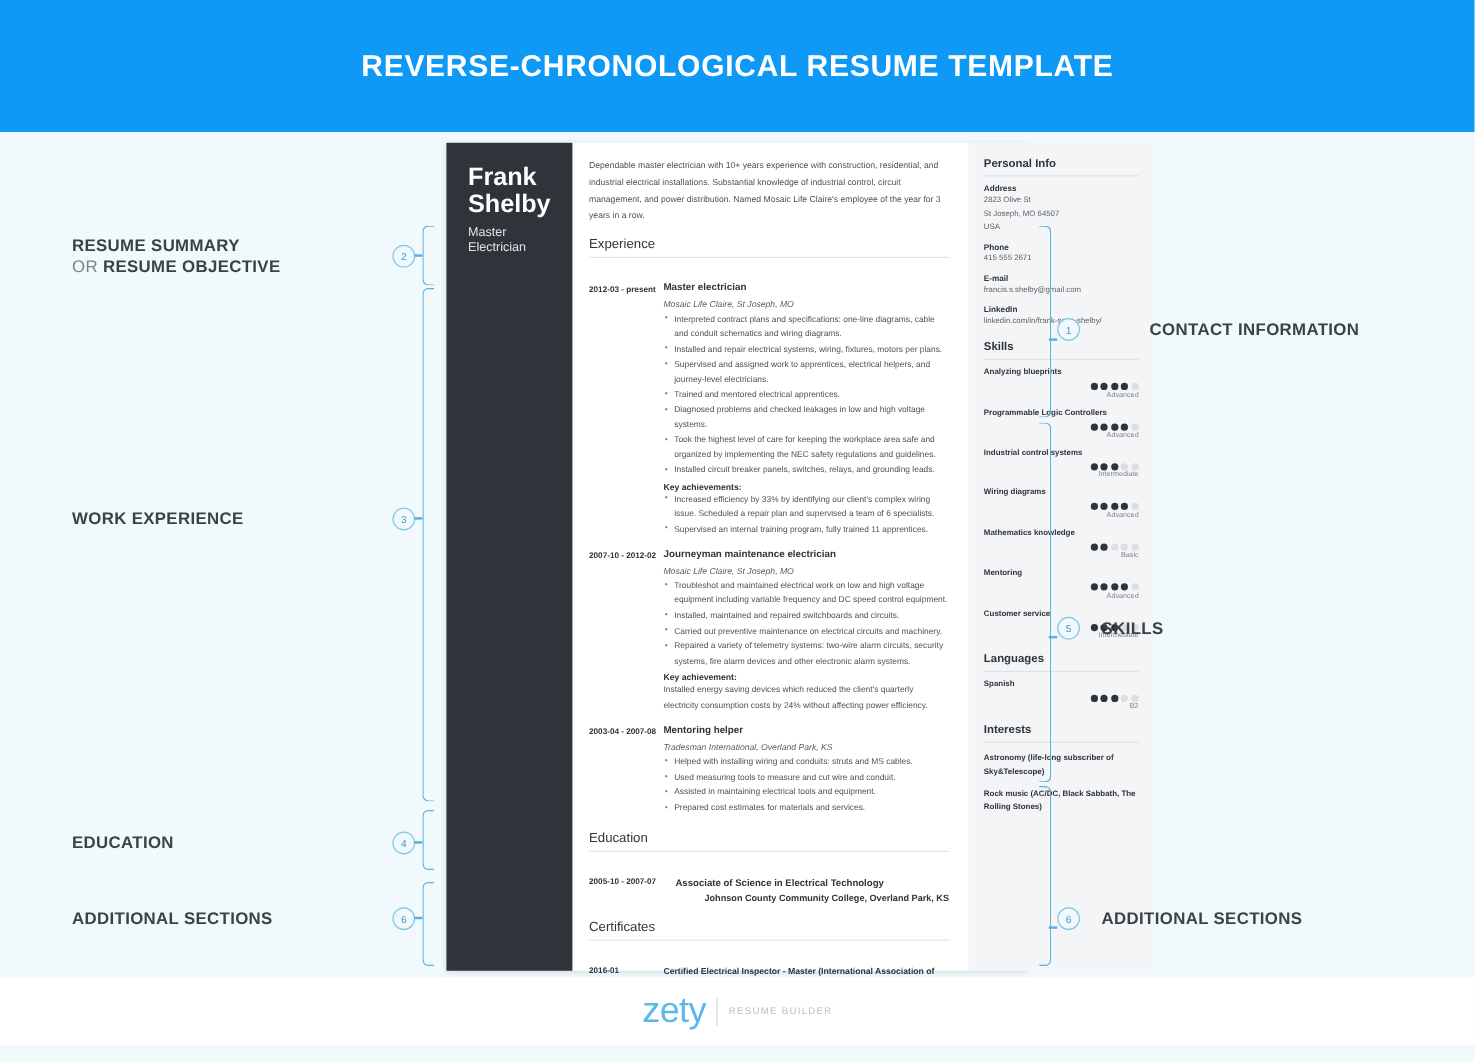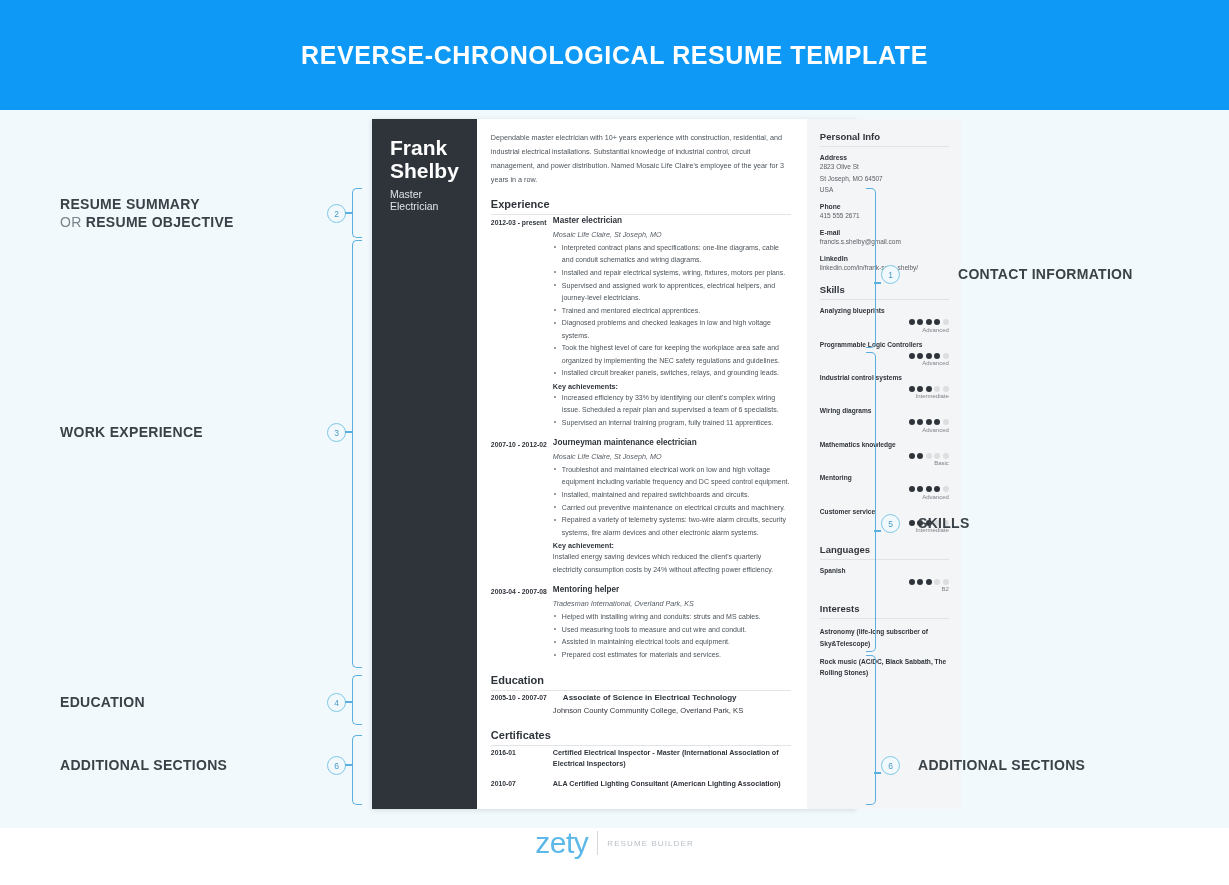--- a/index.html
+++ b/index.html
@@ -25,24 +25,24 @@
   .header-title {
     color: #ffffff;
     font-size: 25px;
     font-weight: bold;
     letter-spacing: 0.6px;
     text-align: center;
   }
 
   
   .footer {
-    position: absolute; left: 0; bottom: 0;
+    position: absolute; left: 0; bottom: 14px;
     width: 1229px; height: 57px;
     background: #ffffff;
-    display: flex; align-items: flex-start; justify-content: center;
+    display: flex; align-items: center; justify-content: center;
   }
   .logo-wrap { display: flex; align-items: center; gap: 9px; }
   .logo-zety {
     font-size: 30px; color: #5bb8e8; font-weight: normal;
     letter-spacing: -0.5px; line-height: 1;
   }
   .logo-div { width: 1px; height: 24px; background: #d4d9dd; }
   .logo-sub {
     font-size: 8px; color: #b9bfc6; letter-spacing: 1.1px;
   }
@@ -72,23 +72,23 @@
   }
 
   
   .summary {
     font-size: 7.2px; line-height: 1.95; color: #4c5359;
     margin-bottom: 11px;
   }
 
   
   .sec-title {
-    font-size: 11px; font-weight: bold; color: #2f343b;
+    font-size: 11px; font-weight: normal; color: #2f343b;
     padding-bottom: 4px; border-bottom: 1px solid #e2e5e8;
-    margin-bottom: 1px;
+    margin-bottom: 20px;
   }
   .sec-title.spaced { margin-top: 12px; }
 
   
   .entry { display: flex; margin-bottom: 9px; }
   .entry-date {
     width: 62px; flex: 0 0 62px;
     font-size: 6.8px; font-weight: bold; color: #2f343b;
     line-height: 1.65; padding-top: 1px;
   }
@@ -120,22 +120,22 @@
   .row2 { display: flex; margin-bottom: 8px; }
   .row2-date {
     width: 62px; flex: 0 0 62px;
     font-size: 6.8px; font-weight: bold; color: #2f343b; line-height: 1.7;
   }
   .row2-main { flex: 1; }
   .row2-l1 {
     font-size: 8px; font-weight: bold; color: #2f343b; line-height: 1.45; margin-left: 10px;
   }
   .row2-l2 {
-    font-size: 7.6px; font-weight: normal; color: #2f343b;
-    line-height: 1.5; margin-top: 2px;
+    font-size: 7.6px; font-weight: bold; color: #2f343b;
+    line-height: 1.5; margin-top: 2px; text-align: right;
   }
   .cert-line {
     font-size: 7.2px; font-weight: bold; color: #2f343b; line-height: 1.6;
   }
 
   
   .side-title {
     font-size: 9.5px; font-weight: bold; color: #2f343b;
     padding-bottom: 4px; border-bottom: 1px solid #e0e2e4;
     margin-bottom: 7px;

